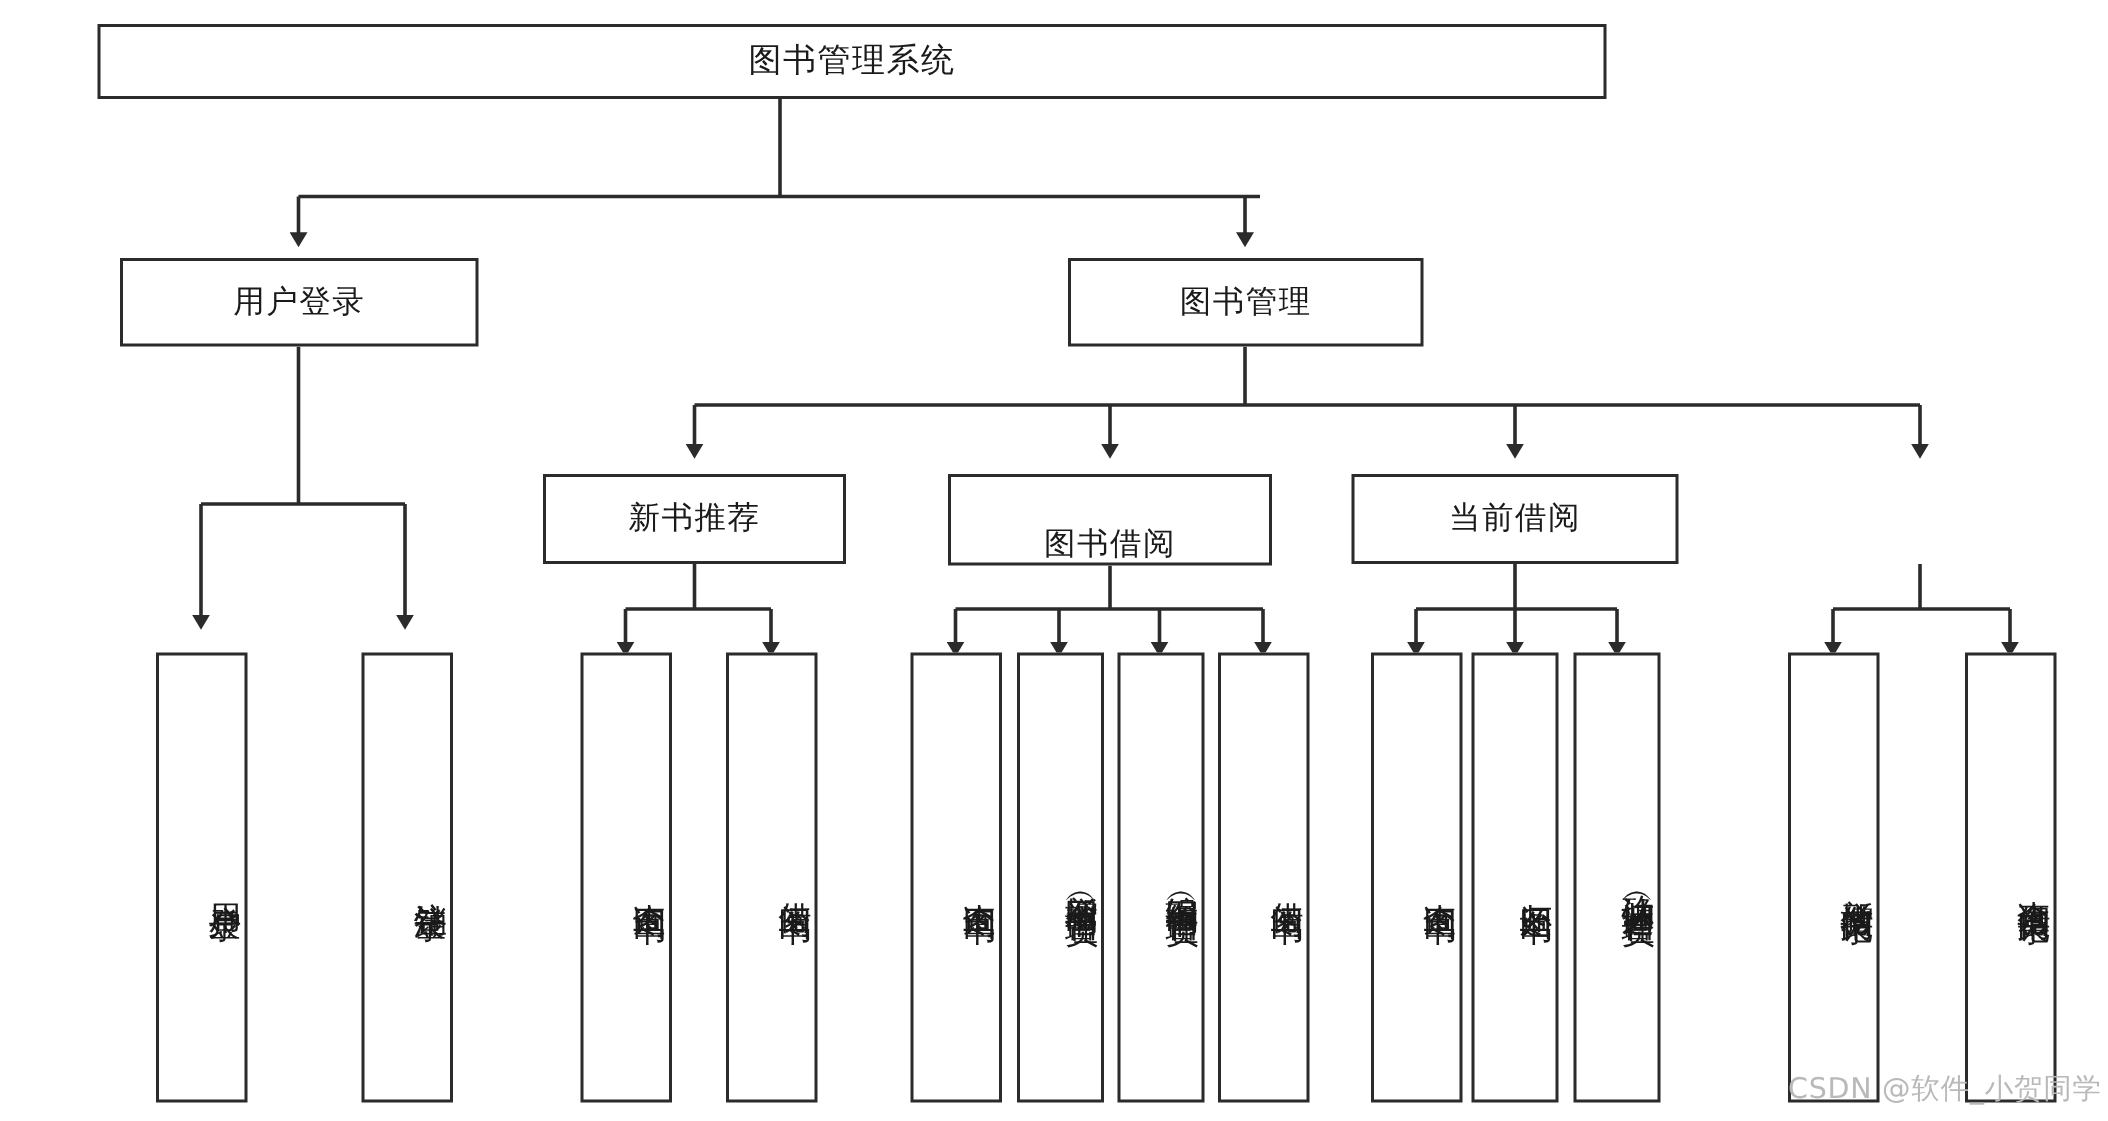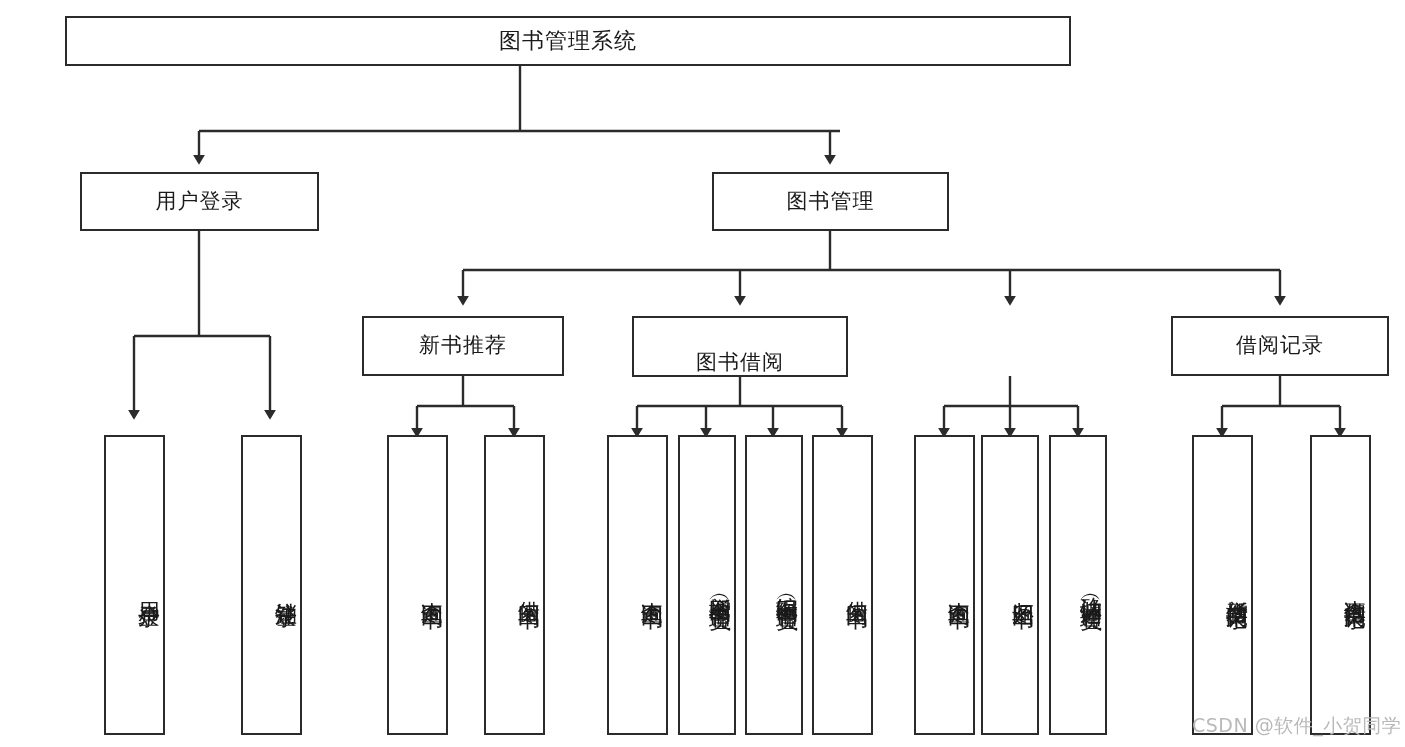--- a/index.html
+++ b/index.html
@@ -137,24 +137,24 @@
   </div>
 
   <div class="node horizontal" style="left:362px; top:316px; width:202px; height:60px;">
     <span>新书推荐</span>
   </div>
 
   <div class="node horizontal" style="left:632px; top:316px; width:216px; height:61px;align-items:flex-end;">
     <span>图书借阅</span>
   </div>
 
-
-  <div class="node horizontal" style="left:1171px; top:316px; width:218px; height:60px;">
-    <span>借阅记录</span>
-  </div>
+  <div class="node horizontal" style="left:901px; top:316px; width:218px; height:60px;">
+    <span>当前借阅</span>
+  </div>
+
 
   <div class="node vertical" style="left:104px; top:435px; width:61px; height:300px;">
     <span class="vlabel">用户登录</span>
   </div>
 
   <div class="node vertical" style="left:241px; top:435px; width:61px; height:300px;">
     <span class="vlabel">注销登录</span>
   </div>
 
   <div class="node vertical" style="left:387px; top:435px; width:61px; height:300px;">

